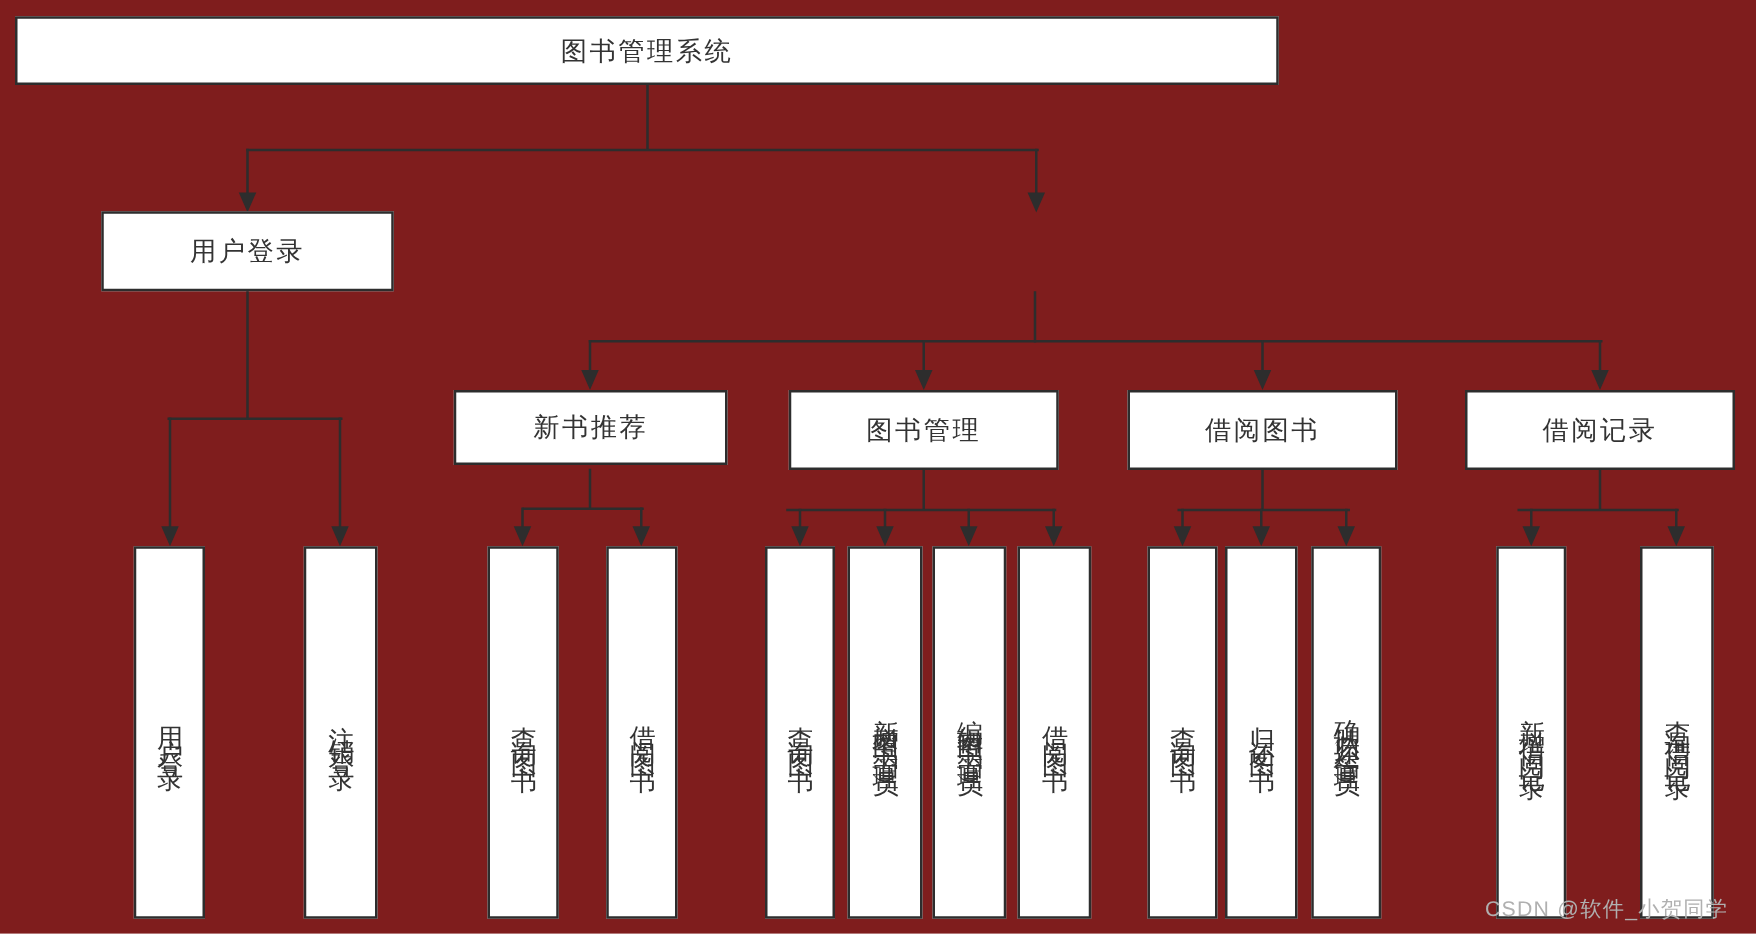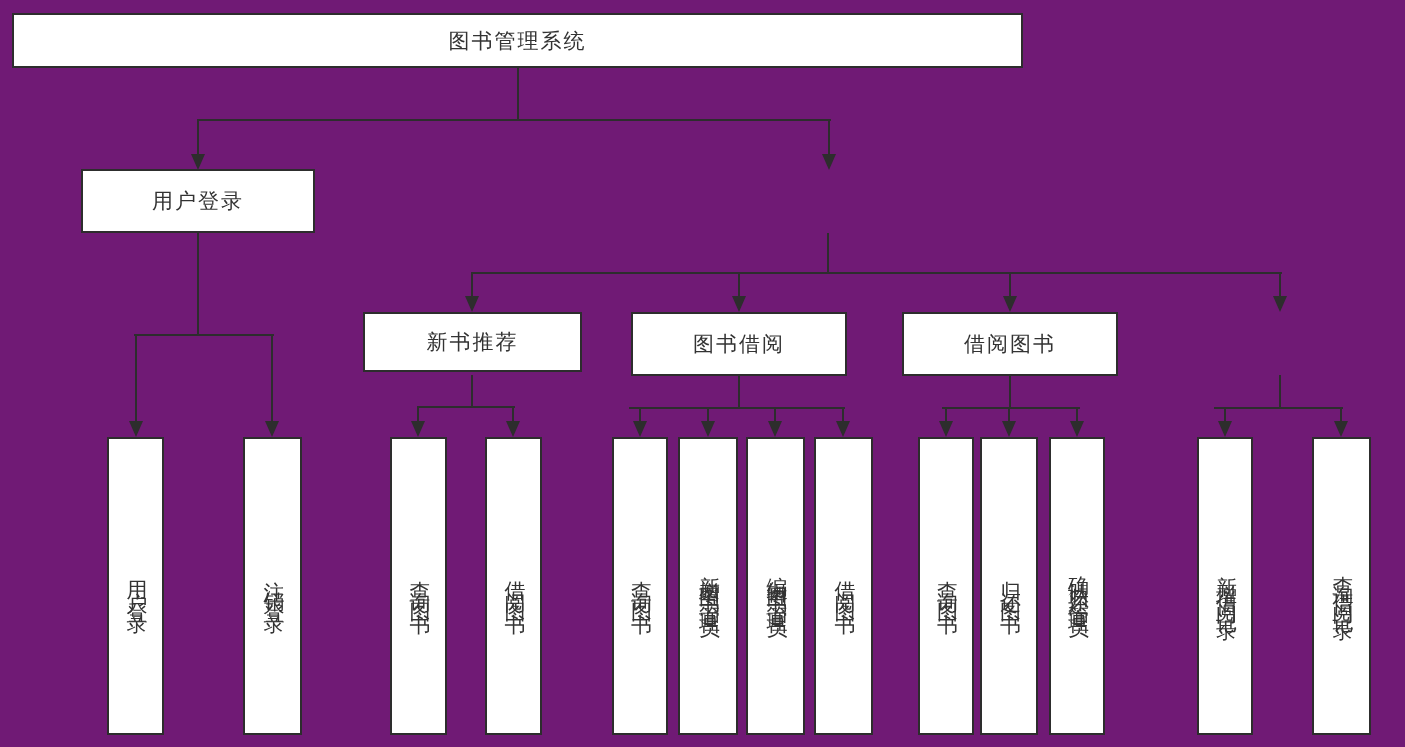--- a/index.html
+++ b/index.html
@@ -1,20 +1,20 @@
 <!DOCTYPE html>
 <html><head>
 <meta charset="utf-8">
 <style>
   html,body{margin:0;padding:0;background:#ffffff;}
   .canvas{
     position:relative;
     width:1405px;height:747px;
-    background:#701a75;
-    font-family:Liberation Mono, monospace;
+    background:#7f1d1d;
+    font-family:Liberation Sans, sans-serif;
     overflow:hidden;
   }
   .box{
     position:absolute;
     box-sizing:border-box;
     background:#ffffff;
     border:2px solid #2d2d2d;
     color:#333333;
     display:flex;
     align-items:center;
@@ -84,22 +84,23 @@
   <div class="line" style="left:471px;top:272px;width:2px;height:26px;"></div>
   <div class="arrow" style="left:465px;top:296px;"></div>
   <div class="line" style="left:738px;top:272px;width:2px;height:26px;"></div>
   <div class="arrow" style="left:732px;top:296px;"></div>
   <div class="line" style="left:1009px;top:272px;width:2px;height:26px;"></div>
   <div class="arrow" style="left:1003px;top:296px;"></div>
   <div class="line" style="left:1279px;top:272px;width:2px;height:26px;"></div>
   <div class="arrow" style="left:1273px;top:296px;"></div>
 
   <div class="box hbox" style="left:363px;top:312px;width:219px;height:60px;">新书推荐</div>
-  <div class="box hbox" style="left:631px;top:312px;width:216px;height:64px;">图书借阅</div>
+  <div class="box hbox" style="left:631px;top:312px;width:216px;height:64px;">图书管理</div>
   <div class="box hbox" style="left:902px;top:312px;width:216px;height:64px;">借阅图书</div>
+  <div class="box hbox" style="left:1172px;top:312px;width:216px;height:64px;">借阅记录</div>
 
   <div class="line" style="left:471px;top:375px;width:2px;height:32px;"></div>
   <div class="line" style="left:418px;top:406px;width:97px;height:2px;"></div>
   <div class="line" style="left:417px;top:406px;width:2px;height:17px;"></div>
   <div class="arrow" style="left:411px;top:421px;"></div>
   <div class="line" style="left:512px;top:406px;width:2px;height:17px;"></div>
   <div class="arrow" style="left:506px;top:421px;"></div>
 
   <div class="line" style="left:738px;top:375px;width:2px;height:33px;"></div>
   <div class="line" style="left:629px;top:407px;width:216px;height:2px;"></div>
@@ -165,14 +166,15 @@
     <span>确认归还（管理员）</span>
   </div>
 
   <div class="box vbox ls-md" style="left:1197px;top:437px;width:56px;height:298px;">
     <span>新增借阅记录</span>
   </div>
   <div class="box vbox ls-md" style="left:1312px;top:437px;width:59px;height:298px;">
     <span>查询借阅记录</span>
   </div>
 
+  <div class="watermark">CSDN @软件_小贺同学</div>
 
 </div>
 
 </body></html>

